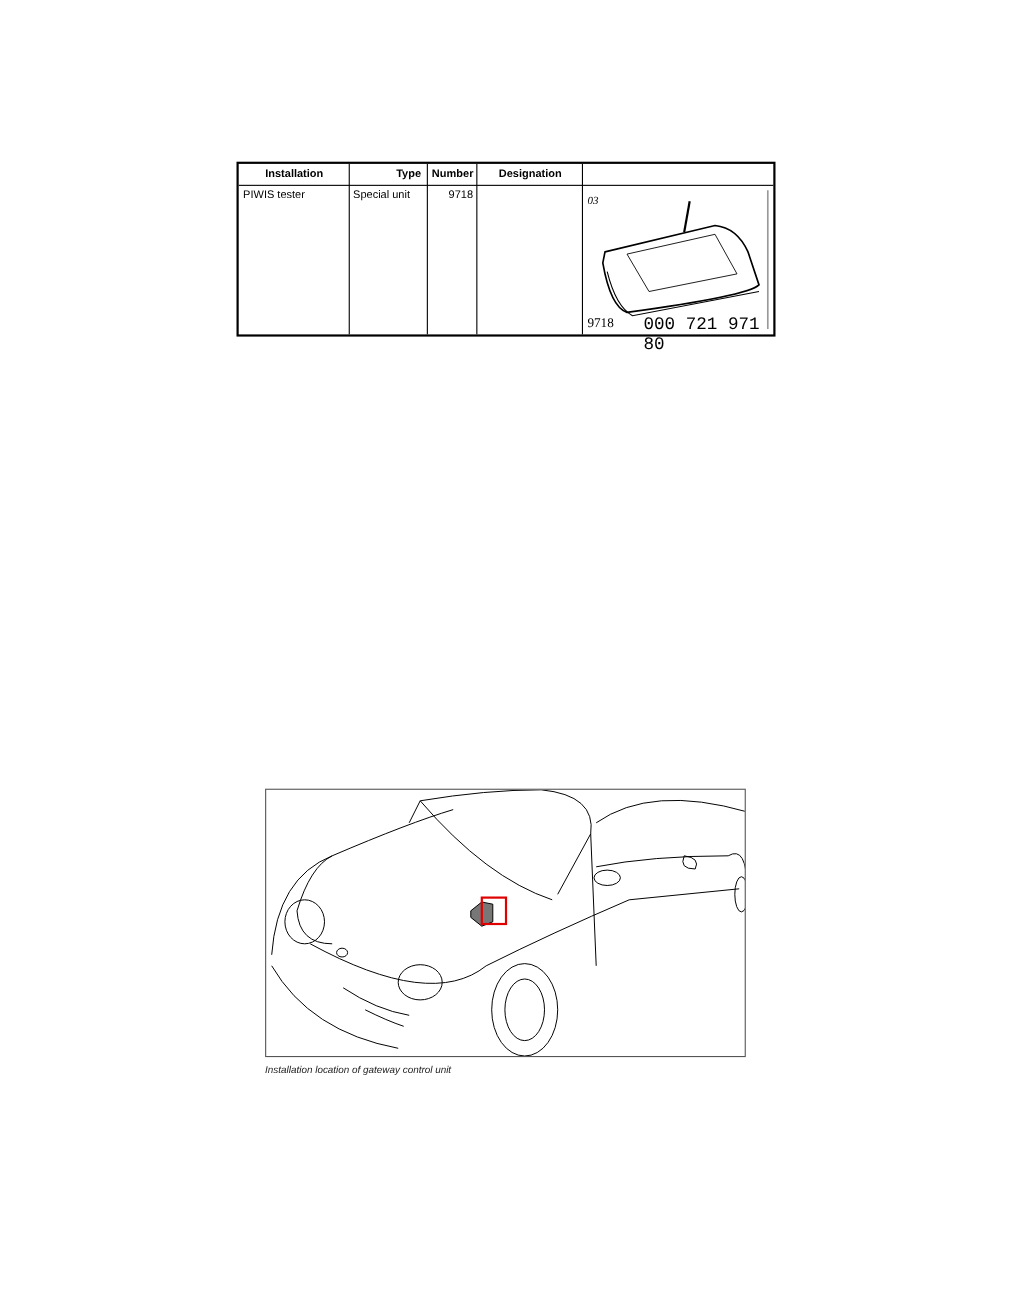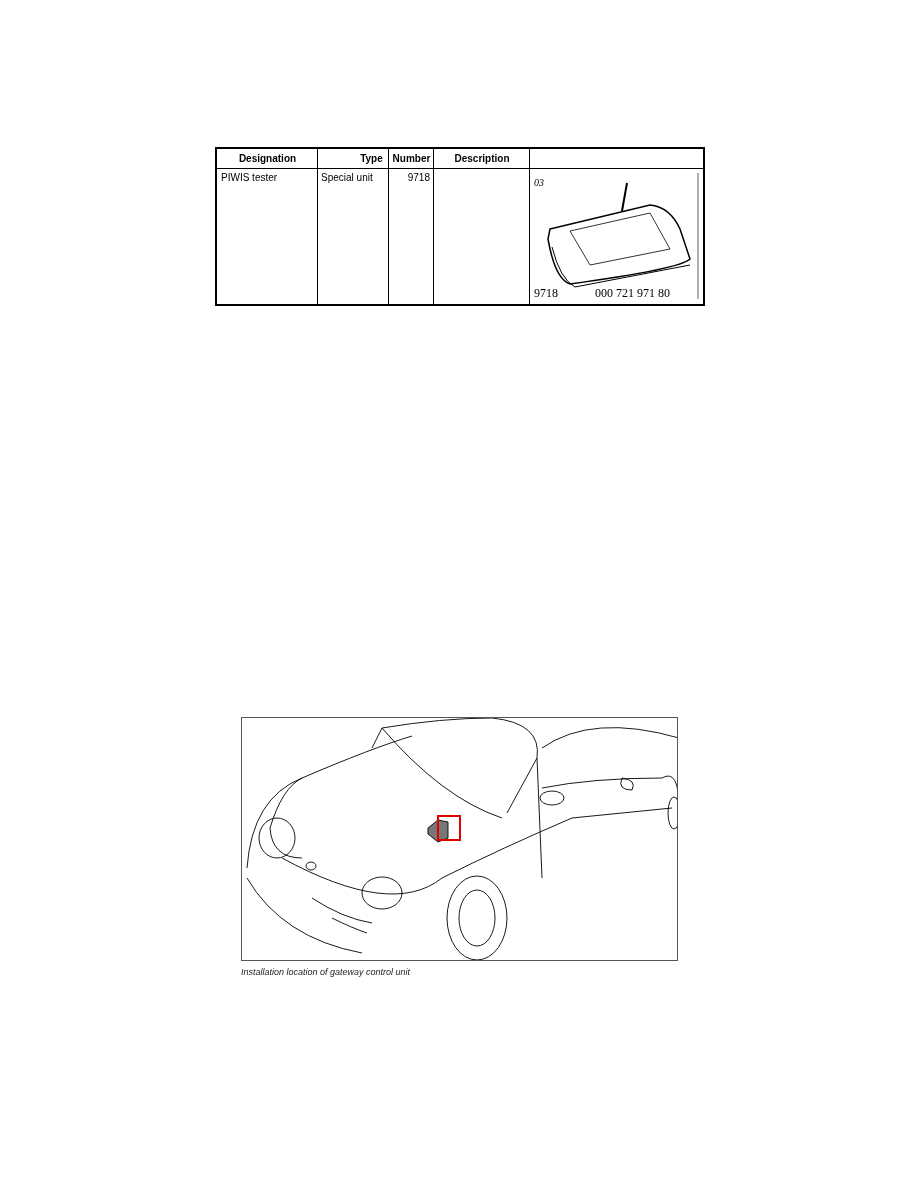--- a/index.html
+++ b/index.html
@@ -16,40 +16,40 @@
 </head>
 <body>
 
 <div class="tools-table">
   <div class="hdr"></div>
   <div class="col" style="left:0;width:101px;"></div>
   <div class="col" style="left:101px;width:71px;"></div>
   <div class="col" style="left:172px;width:45px;"></div>
   <div class="col" style="left:217px;width:96px;"></div>
 
-  <div class="th" style="left:0;width:101px;">Designation</div>
+  <div class="th" style="left:0;width:101px;">Installation</div>
   <div class="th" style="left:119px;width:71px;">Type</div>
   <div class="th" style="left:172px;width:45px;text-align:center;">Number</div>
-  <div class="th" style="left:217px;width:96px;">Description</div>
+  <div class="th" style="left:217px;width:96px;">Designation</div>
 
   <div class="td" style="left:4px;">PIWIS tester</div>
   <div class="td" style="left:104px;">Special unit</div>
   <div class="td" style="left:172px;width:41px;text-align:right;">9718</div>
 
   <div class="tool-img">
     <svg width="175" height="136" viewBox="0 0 175 136">
       <line x1="168" y1="4" x2="168" y2="130" stroke="#999" stroke-width="1.5"></line>
       <line x1="97" y1="14" x2="92" y2="42" stroke="#000" stroke-width="2"></line>
       <path d="M20 60 L120 36 Q140 38 150 60 L160 90 Q150 100 40 115 Q25 110 18 70 Z" fill="#fff" stroke="#000" stroke-width="1.5"></path>
       <path d="M40 62 L120 44 L140 80 L60 96 Z" fill="none" stroke="#000" stroke-width="0.8"></path>
       <path d="M22 78 Q30 110 45 118 L160 96" fill="none" stroke="#000" stroke-width="1"></path>
     </svg>
     <span style="position:absolute;left:4px;top:8px;font-size:10px;font-family:'Liberation Serif',serif;font-style:italic;">03</span>
     <span style="position:absolute;left:4px;top:117px;font-size:12px;font-family:'Liberation Serif',serif;">9718</span>
-    <span style="position:absolute;left:65px;top:117px;font-size:12px;font-family:Liberation Serif, serif;">000 721 971 80</span>
+    <span style="position:absolute;left:55px;top:117px;font-size:16px;font-family:Liberation Mono, monospace;">000 721 971 80</span>
   </div>
 </div>
 
 <div class="figure">
   <svg width="437" height="244" viewBox="0 0 437 244" fill="none" stroke="#000" stroke-width="0.9">
     <path d="M5 150 Q10 80 60 60 Q130 30 170 18"></path>
     <path d="M130 30 L140 10 Q200 0 250 0"></path>
     <path d="M140 10 Q200 80 260 100"></path>
     <path d="M250 0 Q300 5 295 40 L265 95"></path>
     <path d="M60 60 Q40 70 28 110 Q30 140 60 140"></path>

